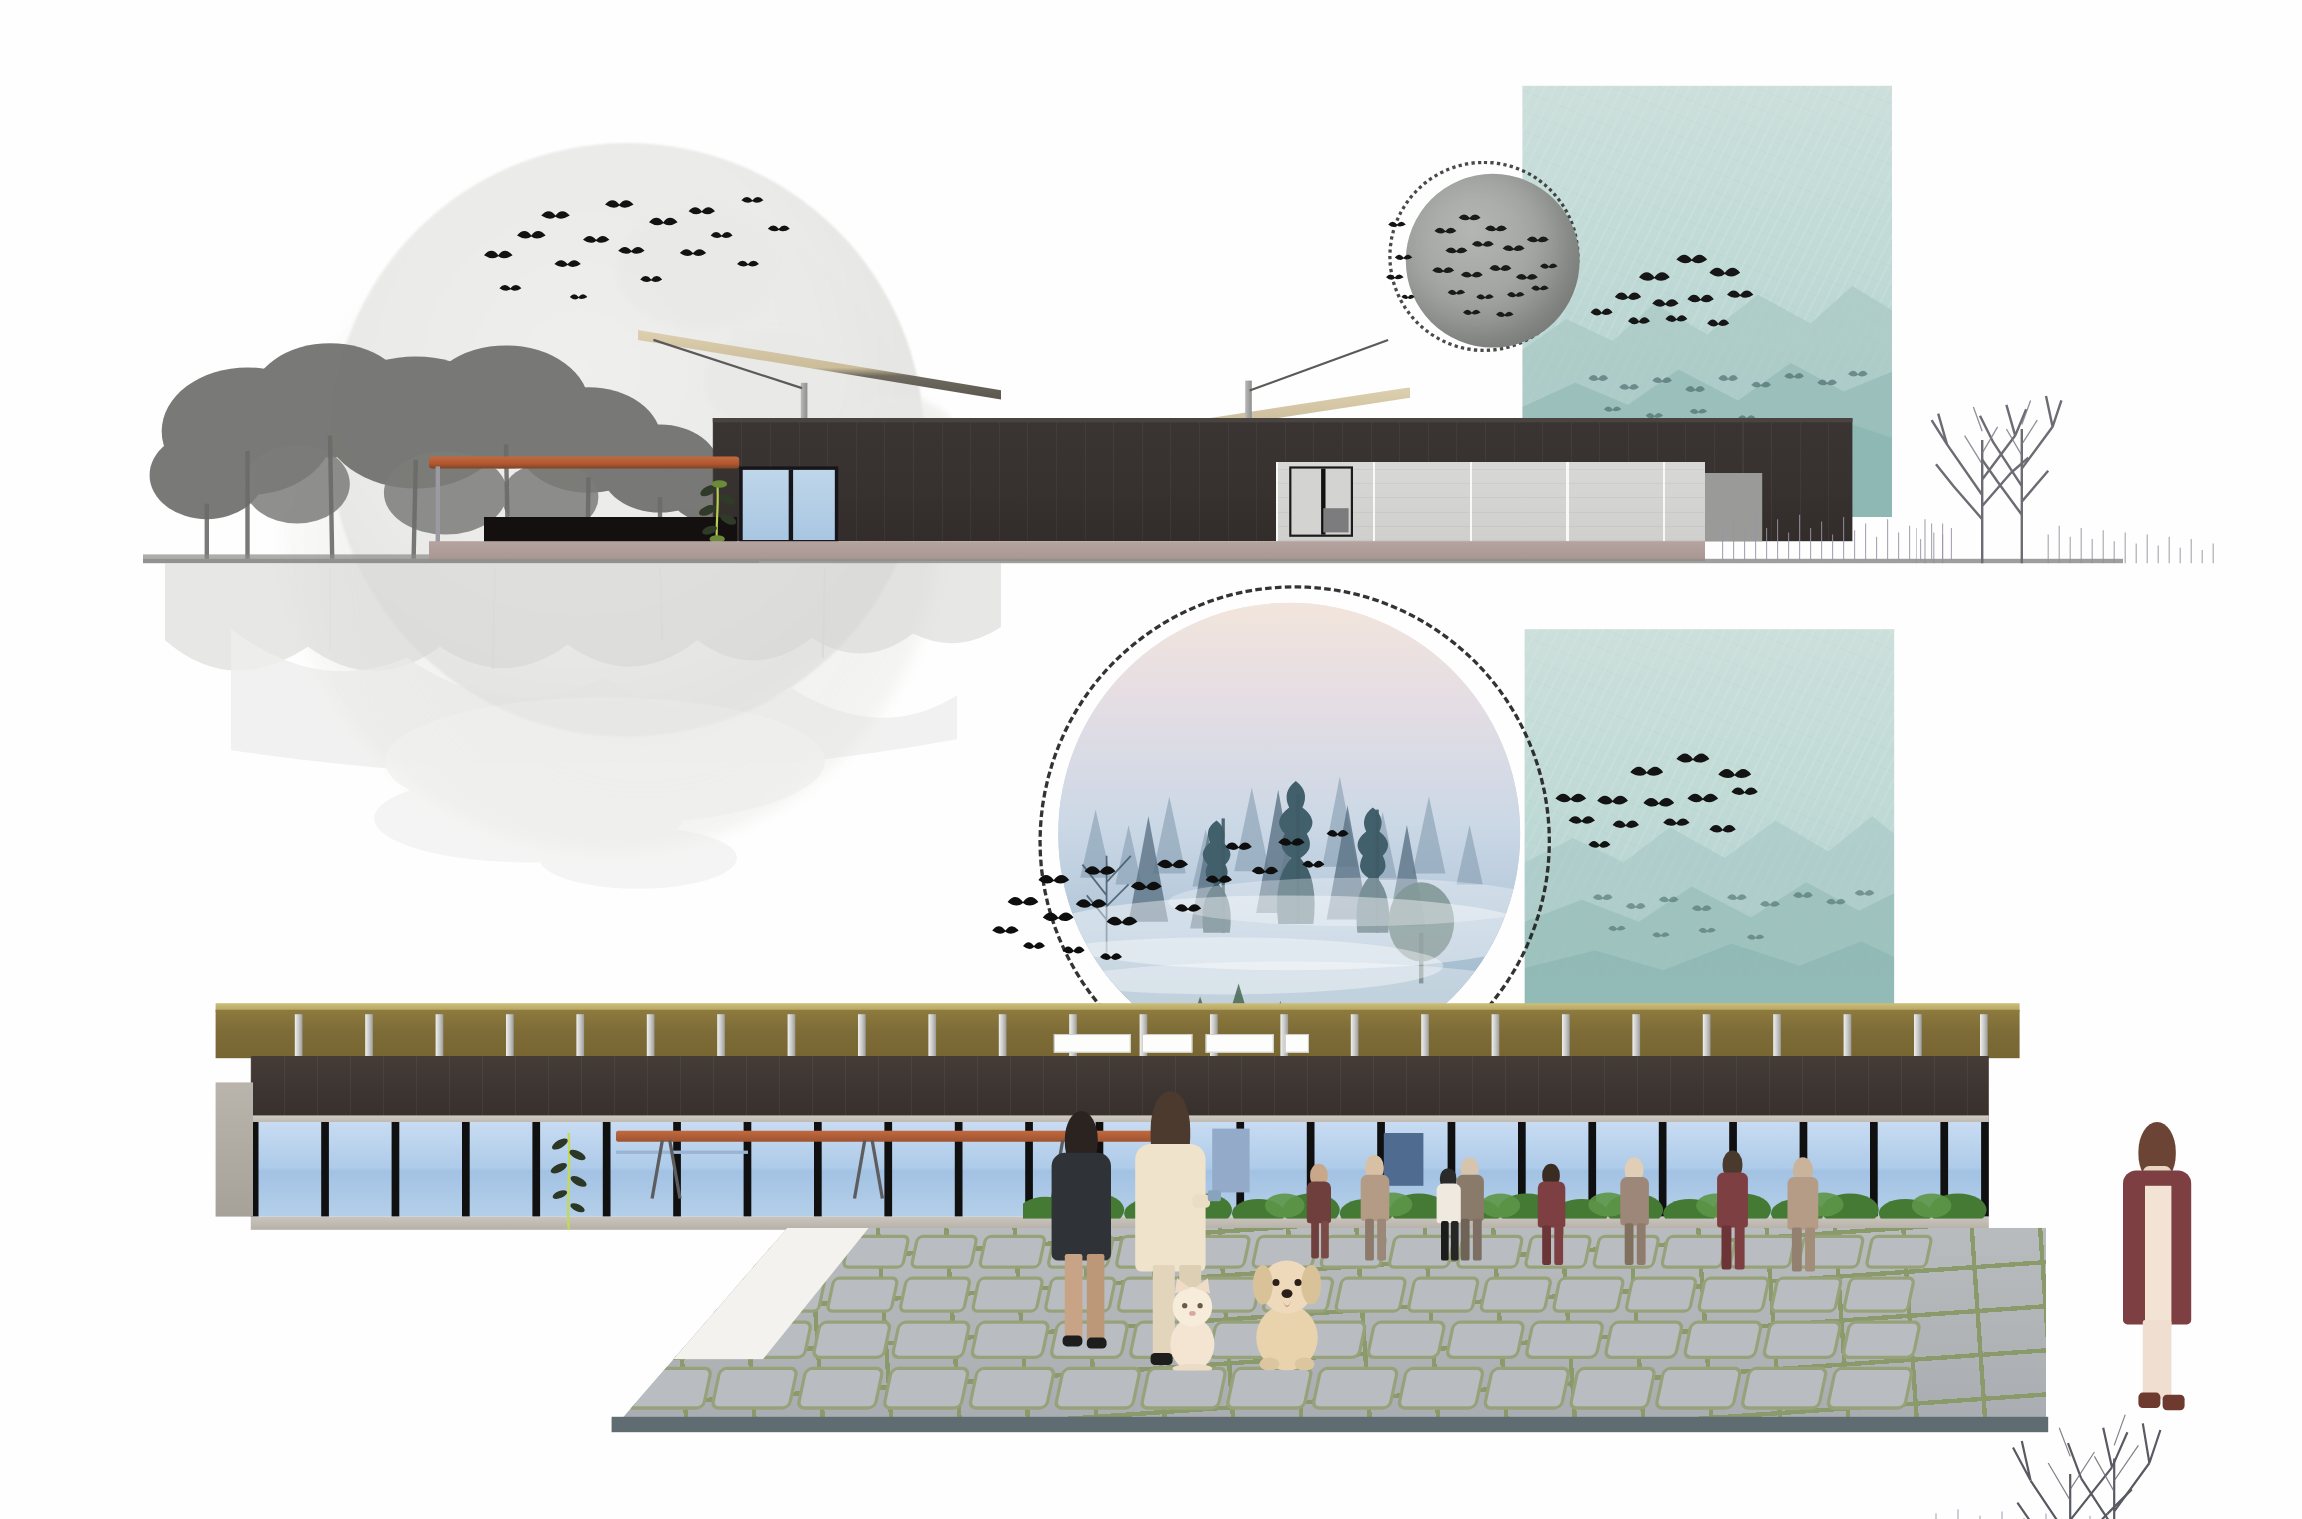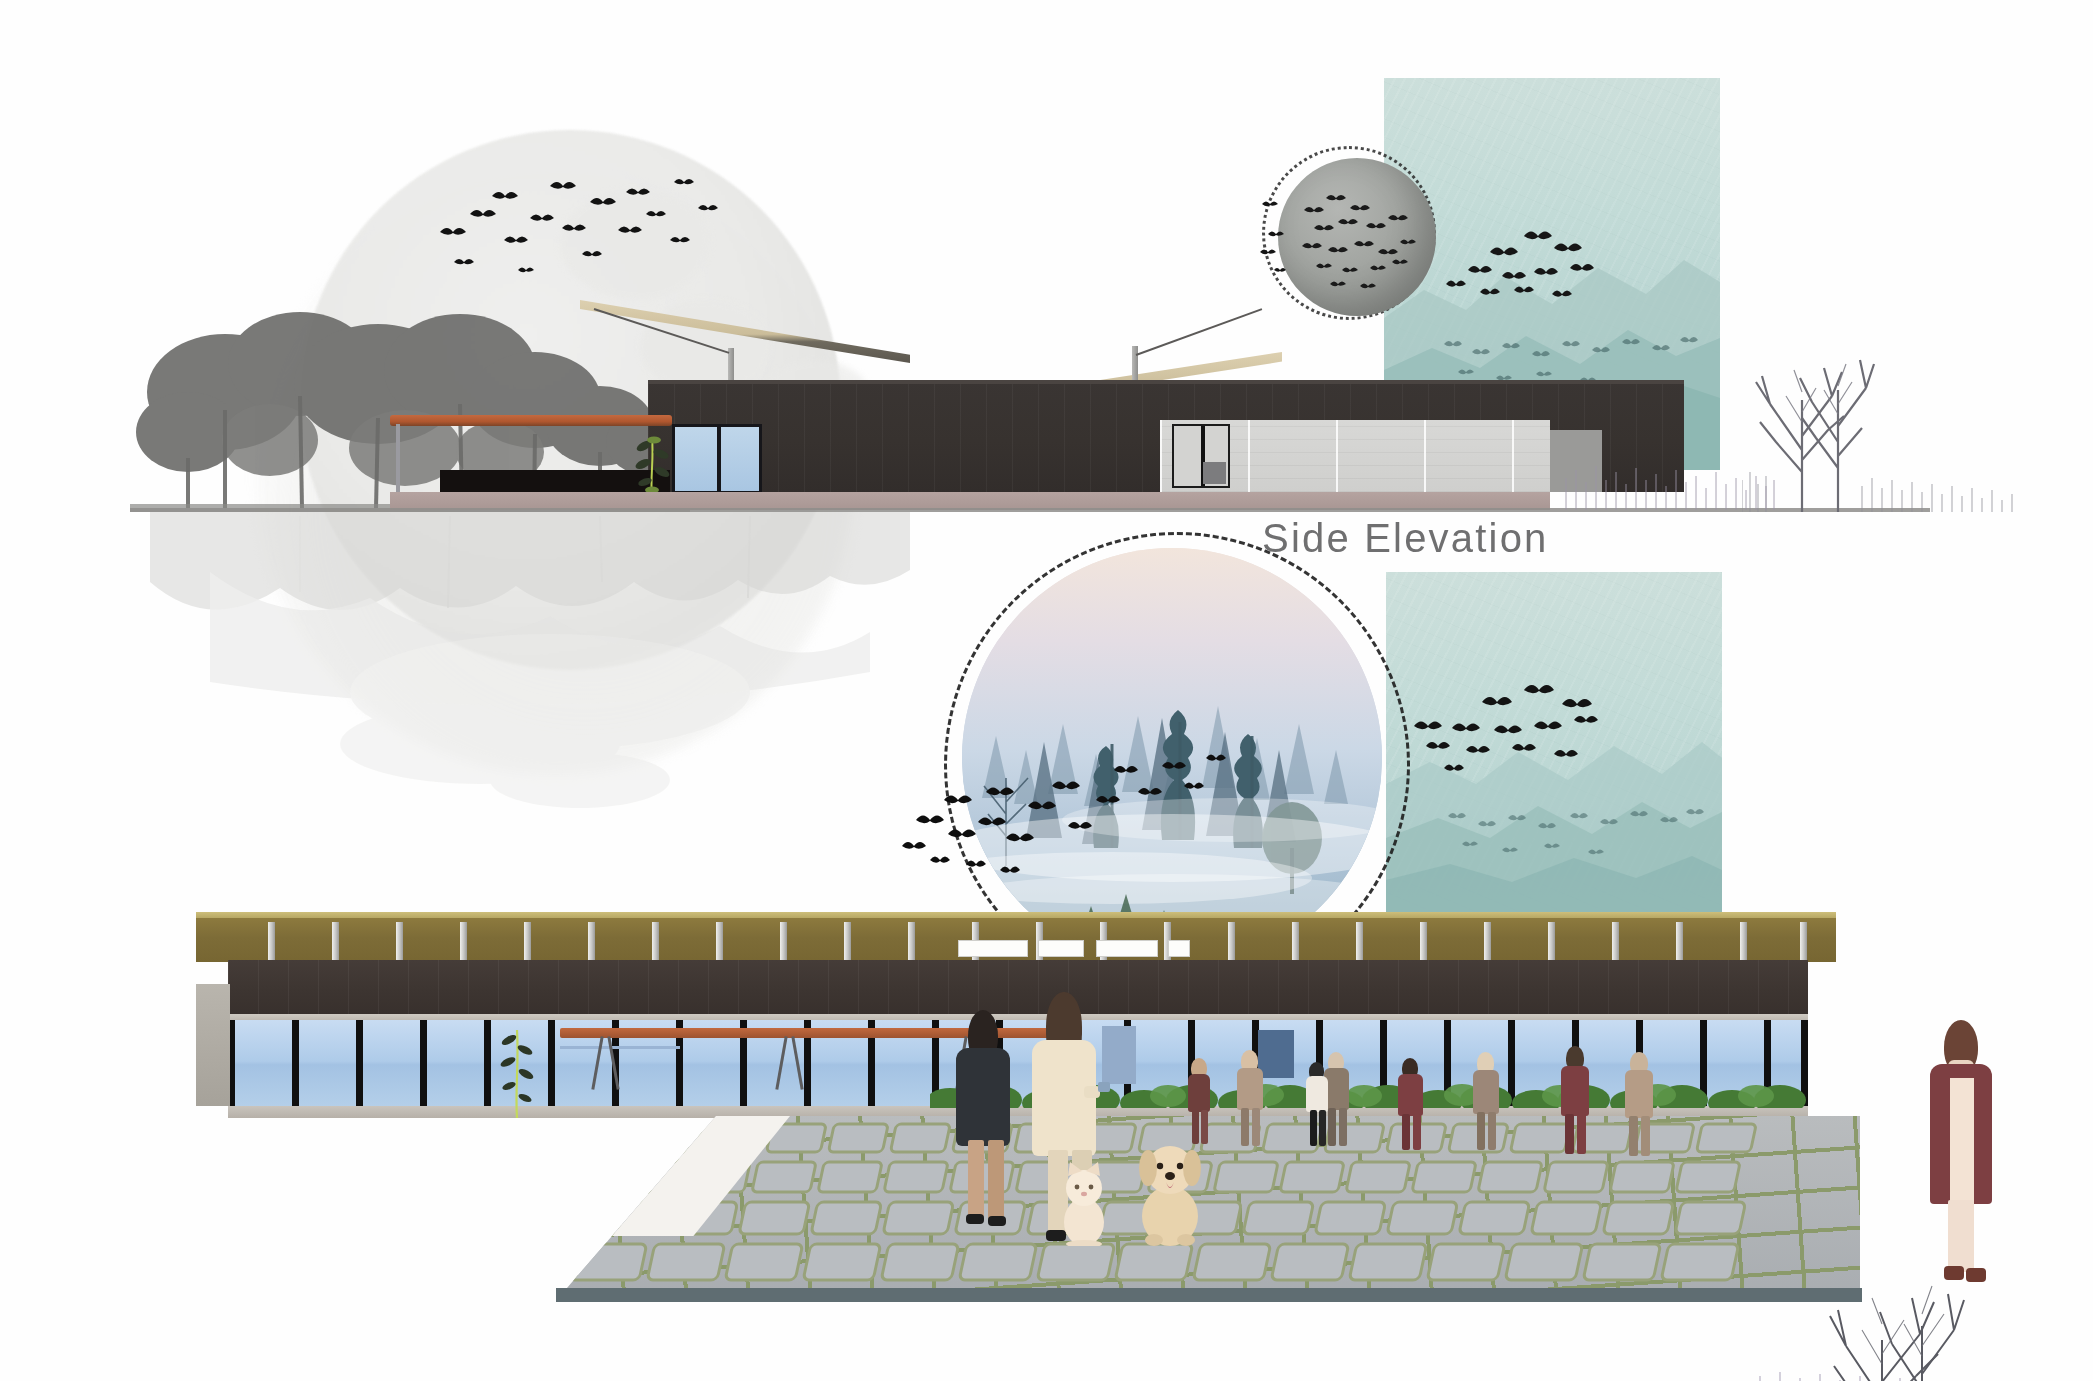--- a/index.html
+++ b/index.html
@@ -489,21 +489,20 @@
           <line x1="166" y1="58" x2="166" y2="32"></line>
             <line x1="176" y1="58" x2="176" y2="26"></line>
           <line x1="186" y1="58" x2="186" y2="38"></line>
             <line x1="196" y1="58" x2="196" y2="24"></line>
           <line x1="206" y1="58" x2="206" y2="34"></line>
             <line x1="214" y1="58" x2="214" y2="28"></line>
         </g>
       </svg>
     </div>
 
-    <div class="lbl" style="left:1262px;top:516px;">Side  Elevation</div>
   </div>
 
   <div id="front-elevation">
 
     <div class="teal-panel" style="left:1386px;top:12px;width:336px;height:376px;">
       <div class="grain"></div>
       <svg class="mtn" style="top:108px;height:268px;" width="336" height="268" viewBox="0 0 336 268" preserveAspectRatio="none">
         <path d="M0 104 L44 82 L90 104 L132 72 L182 100 L228 66 L276 94 L316 62 L336 78 L336 268 L0 268z" fill="#aacbc7" opacity=".72"></path>
         <path d="M0 158 L52 138 L104 158 L152 126 L206 154 L256 122 L304 148 L336 132 L336 268 L0 268z" fill="#96bcb8" opacity=".68"></path>
         <path d="M0 200 L64 184 L126 202 L188 178 L250 198 L306 176 L336 190 L336 268 L0 268z" fill="#87b2ae" opacity=".55"></path>

